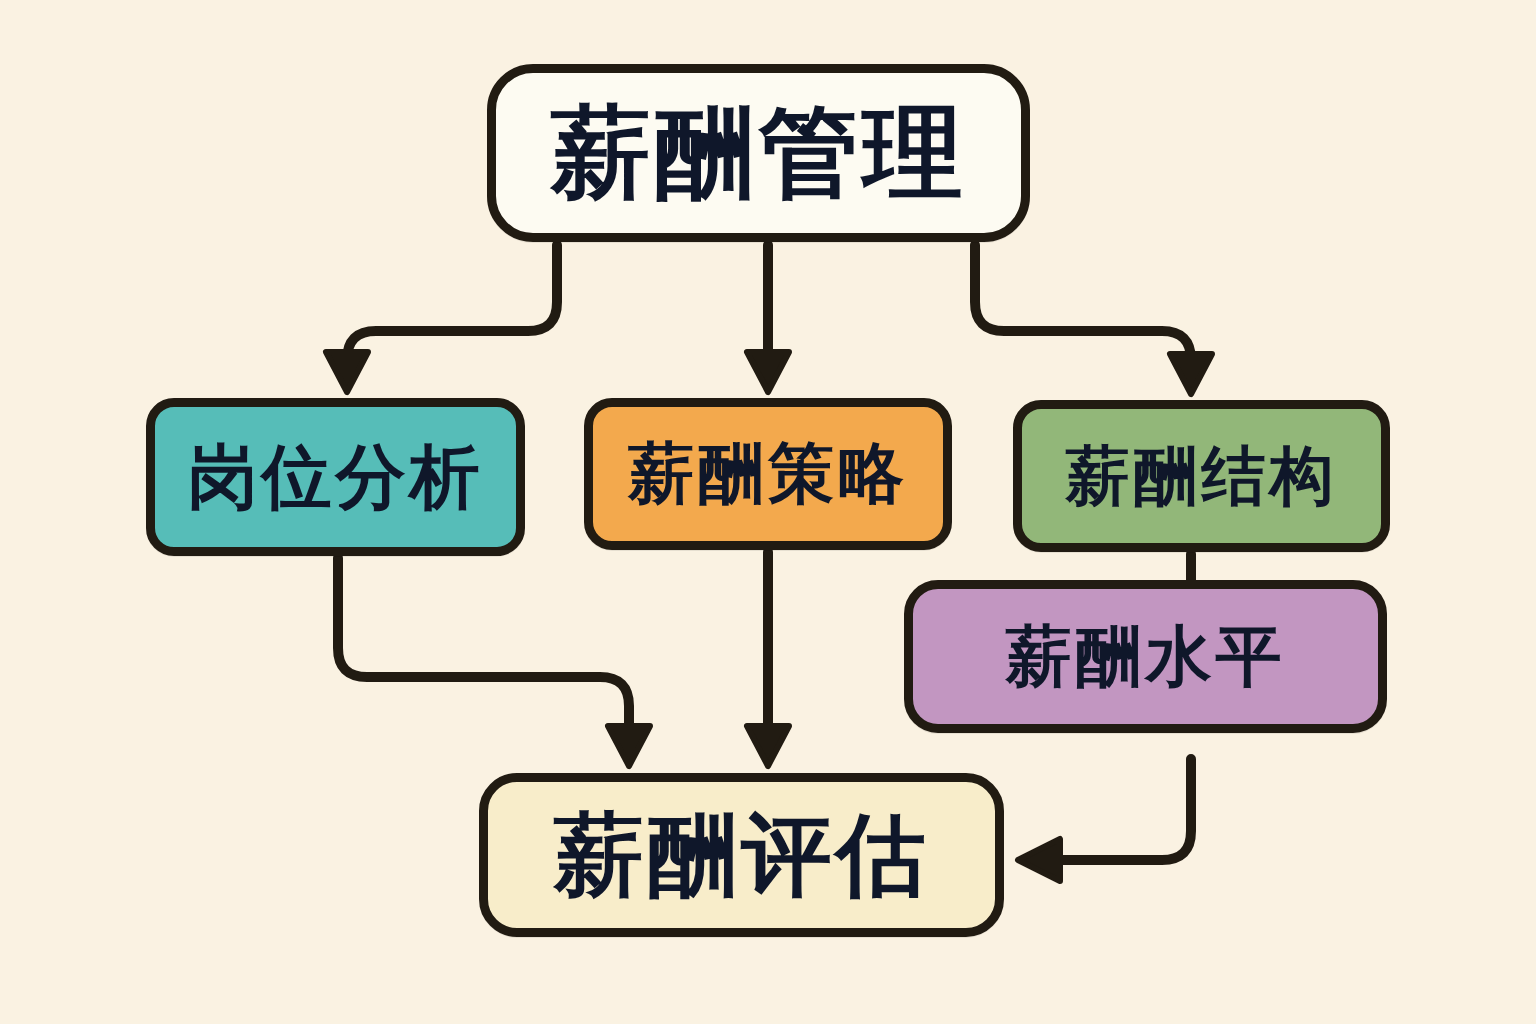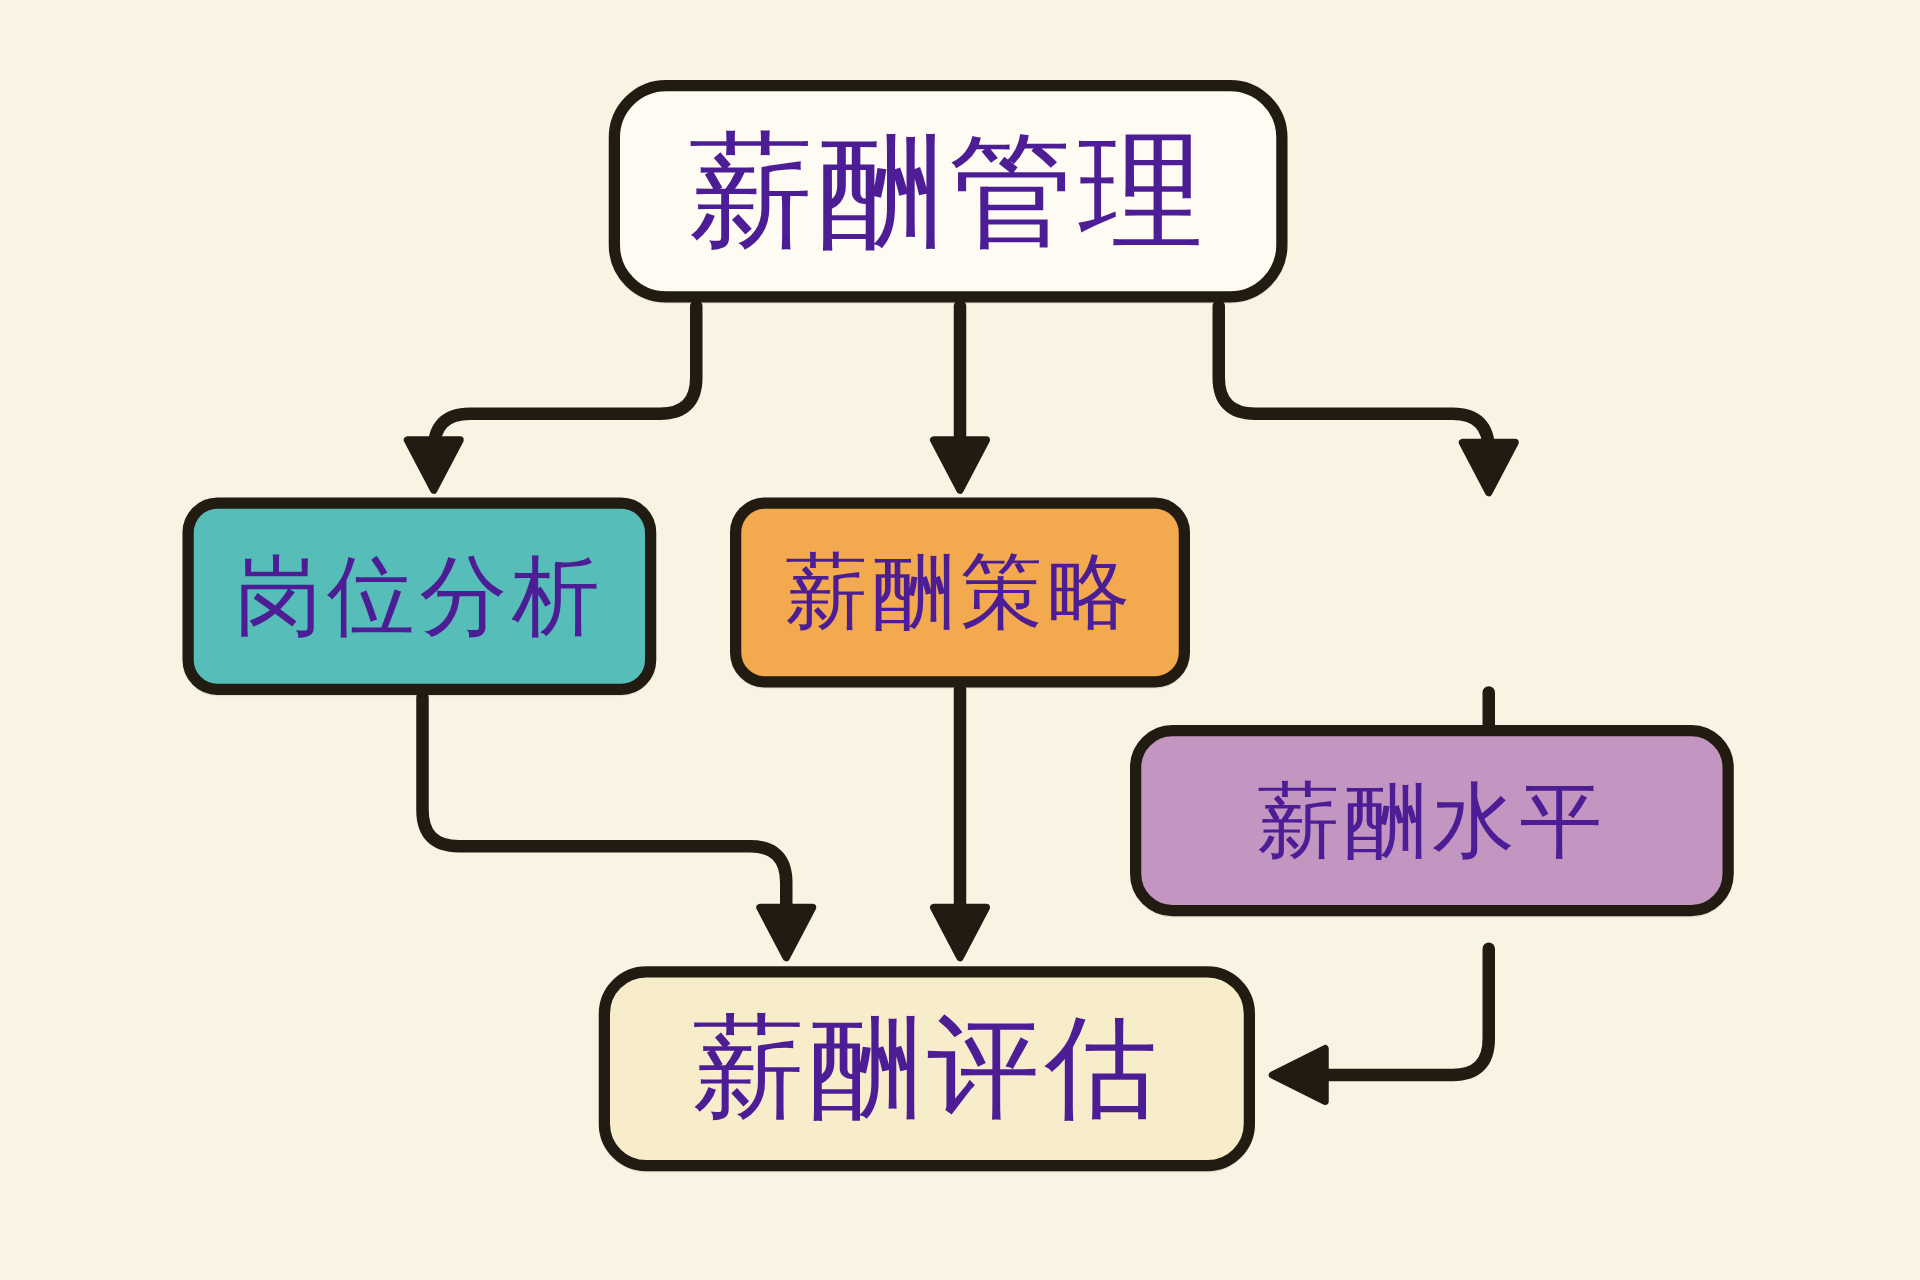--- a/index.html
+++ b/index.html
@@ -24,22 +24,22 @@
     height: 1024px;
     pointer-events: none;
   }
   .node {
     position: absolute;
     box-sizing: border-box;
     border: 9px solid #211b12;
     display: flex;
     align-items: center;
     justify-content: center;
-    color: #4c1d95;
-    font-weight: 400;
+    color: #0f172a;
+    font-weight: 700;
     letter-spacing: 4px;
     text-align: center;
     line-height: 1;
     box-shadow: 0 1px 0 rgba(0,0,0,0.08);
   }
   .node-root {
     left: 487px; top: 64px; width: 543px; height: 178px;
     border-radius: 46px;
     font-size: 100px;
   }
@@ -123,18 +123,19 @@
       <polygon class="edge-head" points="1018,860 1060,839 1060,881"></polygon>
     </g>
   </svg>
 
   <div class="node node-root" style="background-color: rgb(253, 251, 242);">薪酬管理</div>
 
   <div class="node node-salary-strategy" style="background-color: rgb(243, 169, 77);">薪酬策略</div>
 
   <div class="node node-job-analysis" style="background-color: rgb(86, 189, 184);">岗位分析</div>
 
+  <div class="node node-salary-structure" style="background-color: rgb(146, 183, 121);">薪酬结构</div>
 
   <div class="node node-salary-level" style="background-color: rgb(194, 150, 193);">薪酬水平</div>
 
   <div class="node node-salary-evaluation" style="background-color: rgb(248, 237, 202);">薪酬评估</div>
 
 </div>
 
 </body></html>

